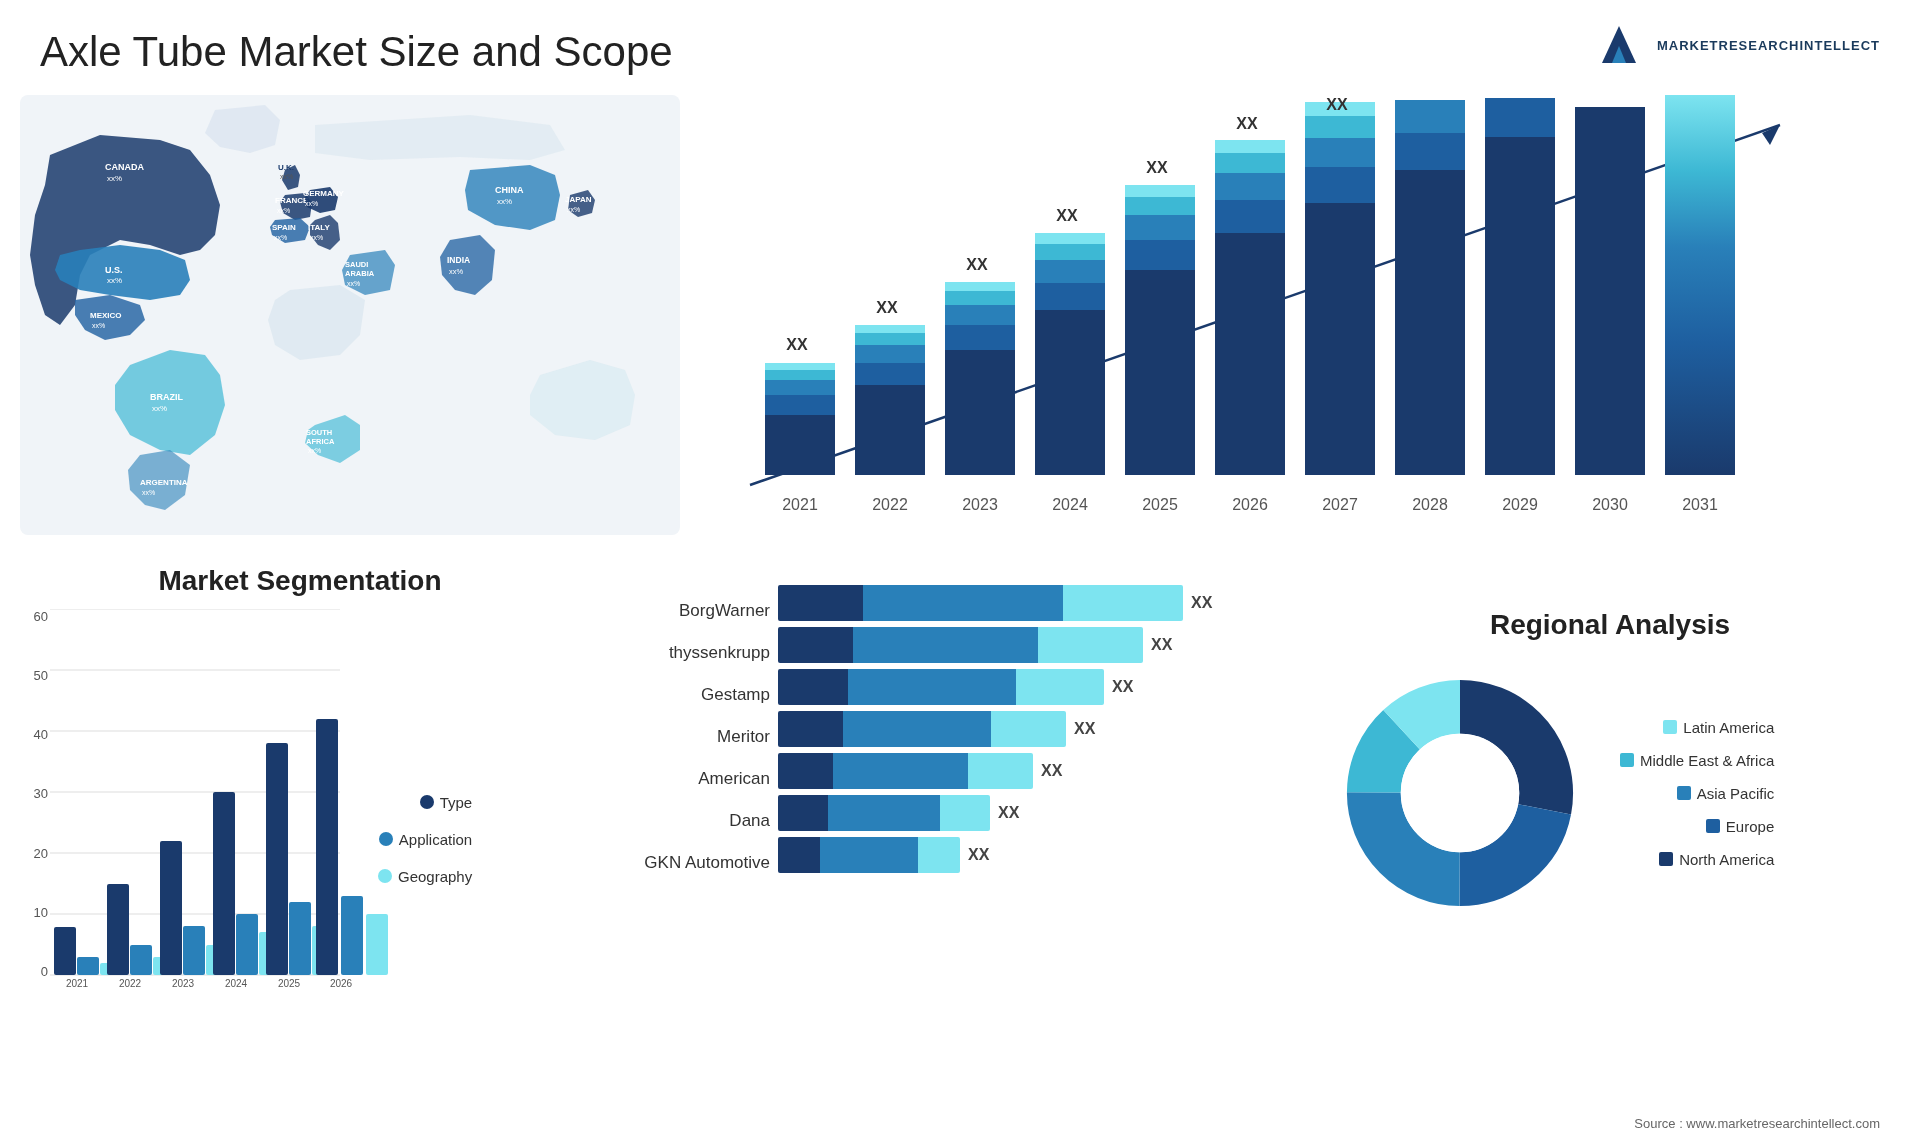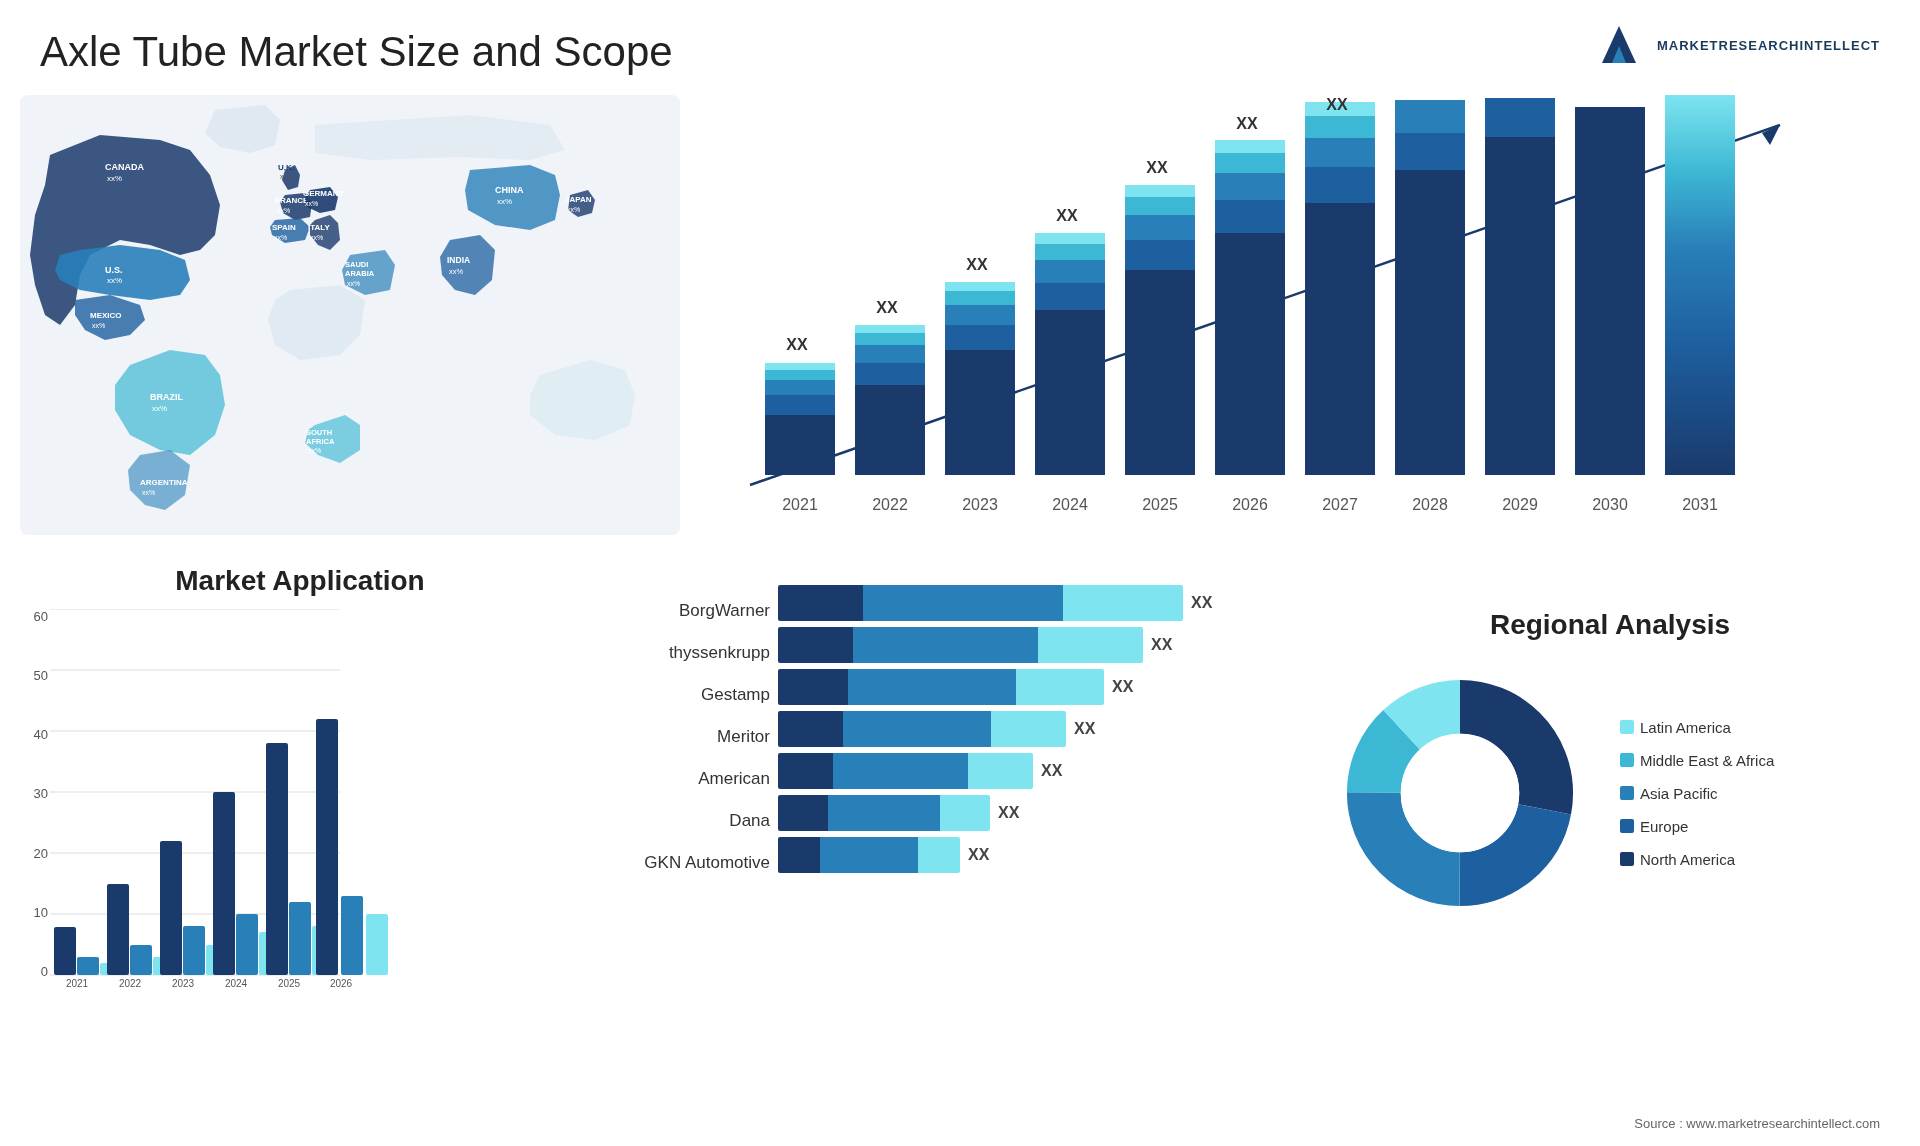--- a/index.html
+++ b/index.html
@@ -132,20 +132,21 @@
     }
 
     
     .legend-item {
       display: flex;
       align-items: center;
       gap: 6px;
       margin: 4px 0;
       font-size: 15px;
       color: #333;
+      justify-content: flex-end;
     }
     .legend-dot {
       width: 14px;
       height: 14px;
       border-radius: 50%;
       flex-shrink: 0;
     }
     .legend-square {
       width: 14px;
       height: 14px;
@@ -354,21 +355,21 @@
         <stop offset="20%" stop-color="#3db8d4"></stop>
         <stop offset="40%" stop-color="#2980b9"></stop>
         <stop offset="65%" stop-color="#1e5fa0"></stop>
         <stop offset="100%" stop-color="#1a3a6c"></stop>
       </linearGradient>
     </defs>
   </svg>
 </div>
 
 <div class="market-seg-section">
-  <div class="section-title">Market Application</div>
+  <div class="section-title">Market Segmentation</div>
   <div style="display:flex; gap:10px; height:420px;">
     <div style="position:relative; width:340px; height:420px;">
 
       <div style="position:absolute; left:0; top:0; height:370px; display:flex; flex-direction:column-reverse; justify-content:space-between; font-size:13px; color:#555; width:28px; text-align:right;">
         <span>0</span>
         <span>10</span>
         <span>20</span>
         <span>30</span>
         <span>40</span>
         <span>50</span>
@@ -414,20 +415,34 @@
       </svg>
 
       <svg viewBox="0 0 80 380" width="80" height="380" style="position:absolute; left:294px; top:0;">
         <rect x="2" y="110" width="22" height="256" fill="#1a3a6c" rx="2"></rect>
         <rect x="27" y="287" width="22" height="79" fill="#2980b9" rx="2"></rect>
         <rect x="52" y="305" width="22" height="61" fill="#7de4f0" rx="2"></rect>
         <text x="27" y="378" font-size="10" fill="#555" text-anchor="middle">2026</text>
       </svg>
     </div>
 
+    <div style="display:flex; flex-direction:column; justify-content:center; gap:12px; margin-left:8px; margin-top:40px;">
+      <div class="legend-item">
+        <div class="legend-dot" style="background:#1a3a6c;"></div>
+        <span>Type</span>
+      </div>
+      <div class="legend-item">
+        <div class="legend-dot" style="background:#2980b9;"></div>
+        <span>Application</span>
+      </div>
+      <div class="legend-item">
+        <div class="legend-dot" style="background:#7de4f0;"></div>
+        <span>Geography</span>
+      </div>
+    </div>
   </div>
 </div>
 
 <div class="key-players-section">
   <div style="margin-top:20px;">
 
     <div class="player-row">
       <div class="player-name">BorgWarner</div>
       <div class="player-bar-wrap">
         <div class="player-bar">

